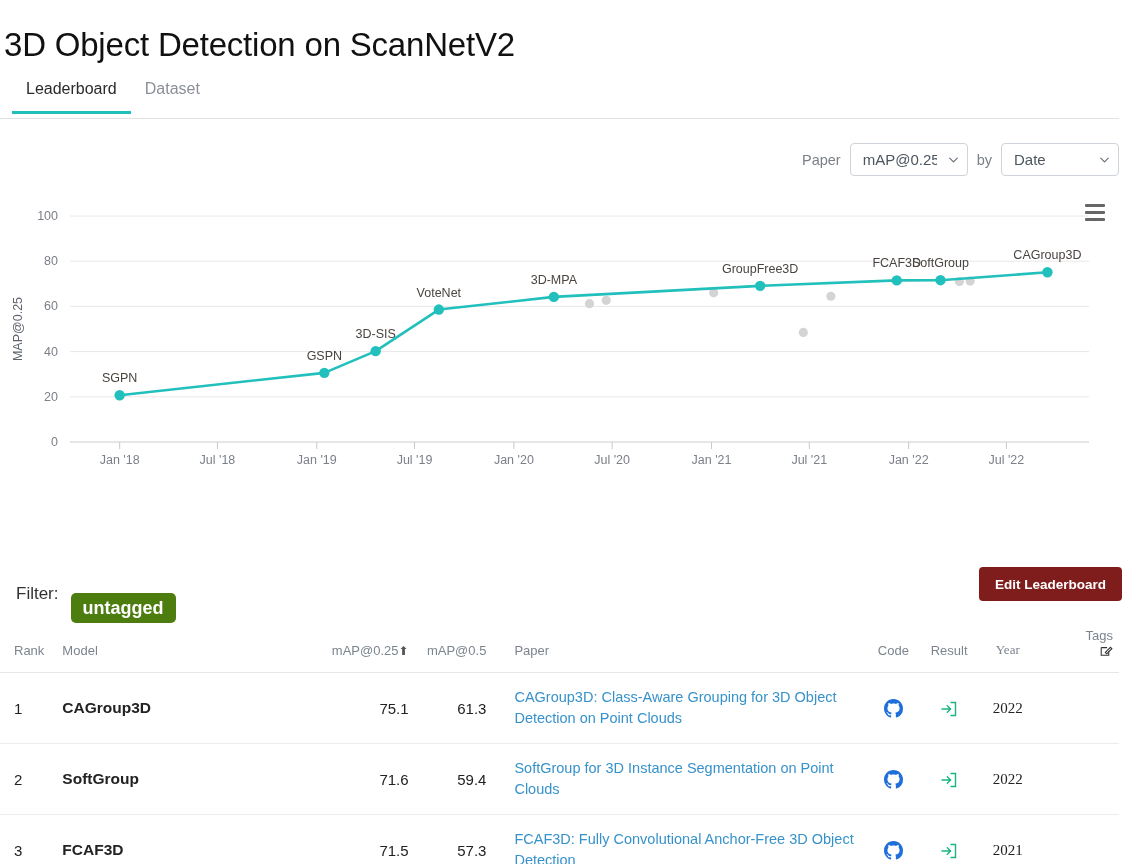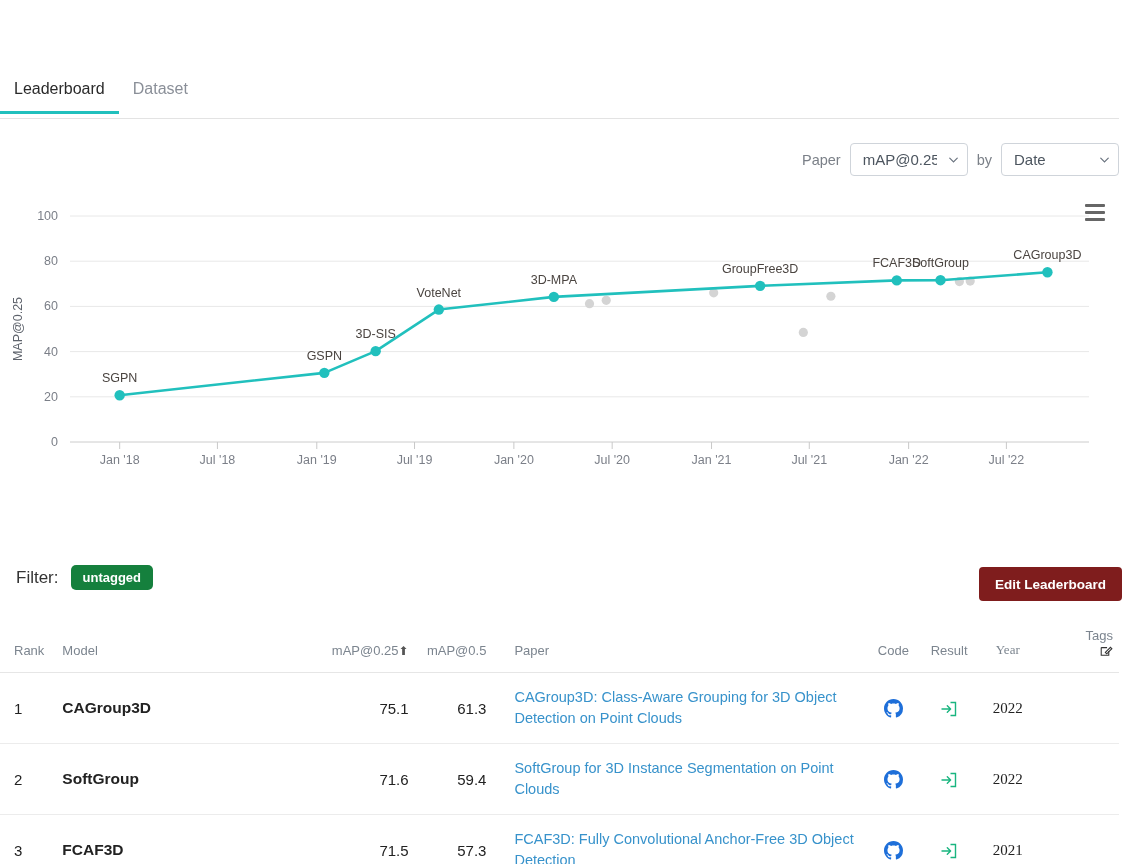--- a/index.html
+++ b/index.html
@@ -38,20 +38,21 @@
   .tab {
     font-size: 16px;
     color: #8a8f98;
     padding: 6px 14px 15px 14px;
     cursor: pointer;
     position: relative;
     white-space: nowrap;
   }
   .tab.active {
     color: #2a2a2a;
+    margin-left: 12px;
   }
   .tab.active::after {
     content: "";
     position: absolute;
     left: 0; right: 0; bottom: -1px;
     height: 3px;
     background: #21c0bd;
   }
 
   
@@ -138,28 +139,29 @@
   
   .filter-row {
     position: absolute;
     left: 16px; top: 565px;
     display: flex;
     align-items: center;
     gap: 12px;
   }
   .filter-label { font-size: 17px; color: #333; }
   .tag-pill {
-    background: #15803d;
+    background: #4d7c0f;
     color: #ffffff;
-    font-size: 13px;
+    font-size: 18px;
     font-weight: bold;
     border-radius: 5px;
     padding: 6px 12px;
     cursor: pointer;
     line-height: 1;
+    margin-top: 28px;
   }
   .edit-btn {
     position: absolute;
     right: 21px; top: 567px;
     background: #7f1d1d;
     color: #fff;
     border: none;
     border-radius: 4px;
     font-size: 13.5px;
     font-weight: bold;
@@ -220,20 +222,21 @@
   .tag-edit-icon { width: 13px; height: 13px; }
 
   .gh-icon { width: 19px; height: 19px; cursor: pointer; vertical-align: middle; }
   .res-icon { width: 18px; height: 18px; cursor: pointer; vertical-align: middle; }
 </style>
 </head>
 <body>
 
 <div class="page">
 
+  <h1 class="page-title">3D Object Detection on ScanNetV2</h1>
 
   <div class="tabs">
     <div class="tab active">
       <span>Leaderboard</span>
     </div>
     <div class="tab">
       <span>Dataset</span>
     </div>
   </div>
 

